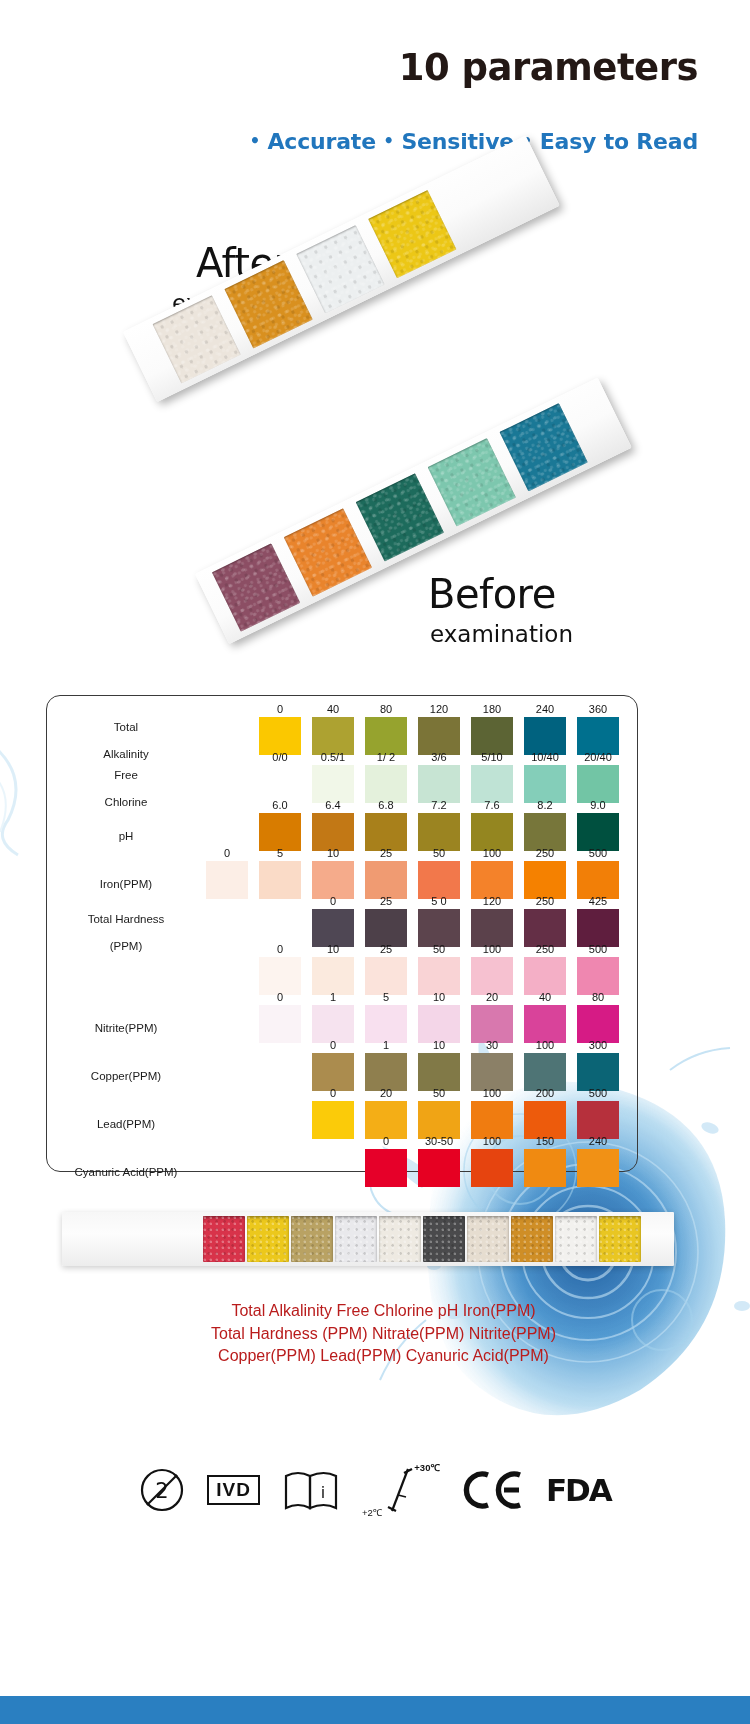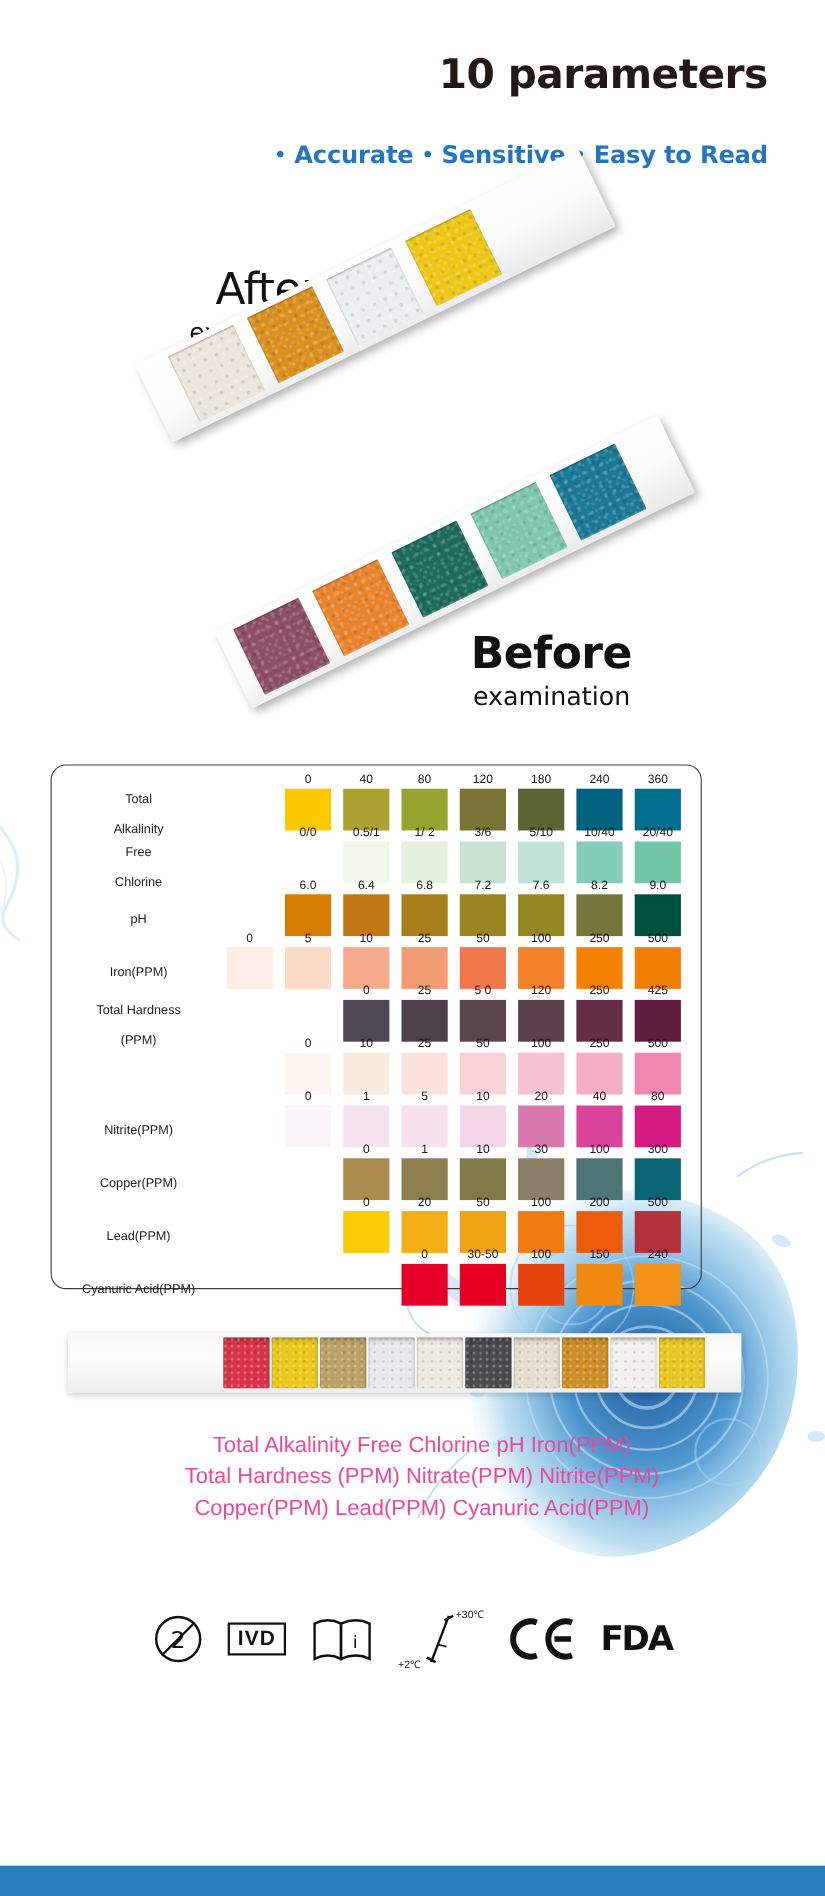--- a/index.html
+++ b/index.html
@@ -40,21 +40,21 @@
     font-weight:normal;font-size:40px;color:#111;letter-spacing:-0.5px;
   }
   .lbl-after-sub{
     position:absolute;left:172px;top:110px;
     font-family:"DejaVu Sans", sans-serif;
     font-size:23px;color:#111;
   }
   .lbl-before{
     position:absolute;left:428px;top:391px;
     font-family:"DejaVu Sans", sans-serif;
-    font-weight:bold;font-size:40px;color:#111;letter-spacing:-0.5px;text-align:center;
+    font-weight:normal;font-size:40px;color:#111;letter-spacing:-0.5px;text-align:center;
   }
   .lbl-before-sub{
     position:absolute;left:430px;top:441px;
     font-family:"DejaVu Sans", sans-serif;
     font-size:23px;color:#111;
   }
 
   
   .strip{
     position:absolute;
@@ -146,37 +146,38 @@
   }
   .photo-strip .pblank{height:46px;background:transparent;}
 
   
   .param-list{
     position:absolute;left:0;top:1300px;width:750px;z-index:4;
     text-align:center;
   }
   .param-line{
     font-family:"Liberation Sans", sans-serif;
-    font-size:20px;color:#ec4899;line-height:1.42;white-space:nowrap;margin-left:17px;
+    font-size:16px;color:#b91c1c;line-height:1.42;white-space:nowrap;margin-left:17px;
   }
 
   
   .certs{
     position:absolute;left:0;top:1445px;width:750px;height:90px;z-index:4;
     display:flex;align-items:center;justify-content:center;gap:22px;
   }
   .cert{display:flex;align-items:center;justify-content:center;position:relative;}
   .cert-ivd{
     border:2px solid #111;padding:2px 7px;font-weight:bold;font-size:19px;
     letter-spacing:1px;color:#111;font-family:"Liberation Sans", sans-serif;
   }
   .cert-temp{position:relative;width:78px;height:62px;}
   .cert-temp .t-hi{
     position:absolute;right:0;top:2px;font-size:9.5px;color:#111;
     font-family:"Liberation Sans", sans-serif;
+    font-weight:bold;
   }
   .cert-temp .t-lo{
     position:absolute;left:0;bottom:2px;font-size:9.5px;color:#111;
     font-family:"Liberation Sans", sans-serif;
   }
   .cert-fda{
     font-family:"DejaVu Sans", sans-serif;font-weight:bold;font-size:31px;
     letter-spacing:-2px;color:#111;
   }
 

